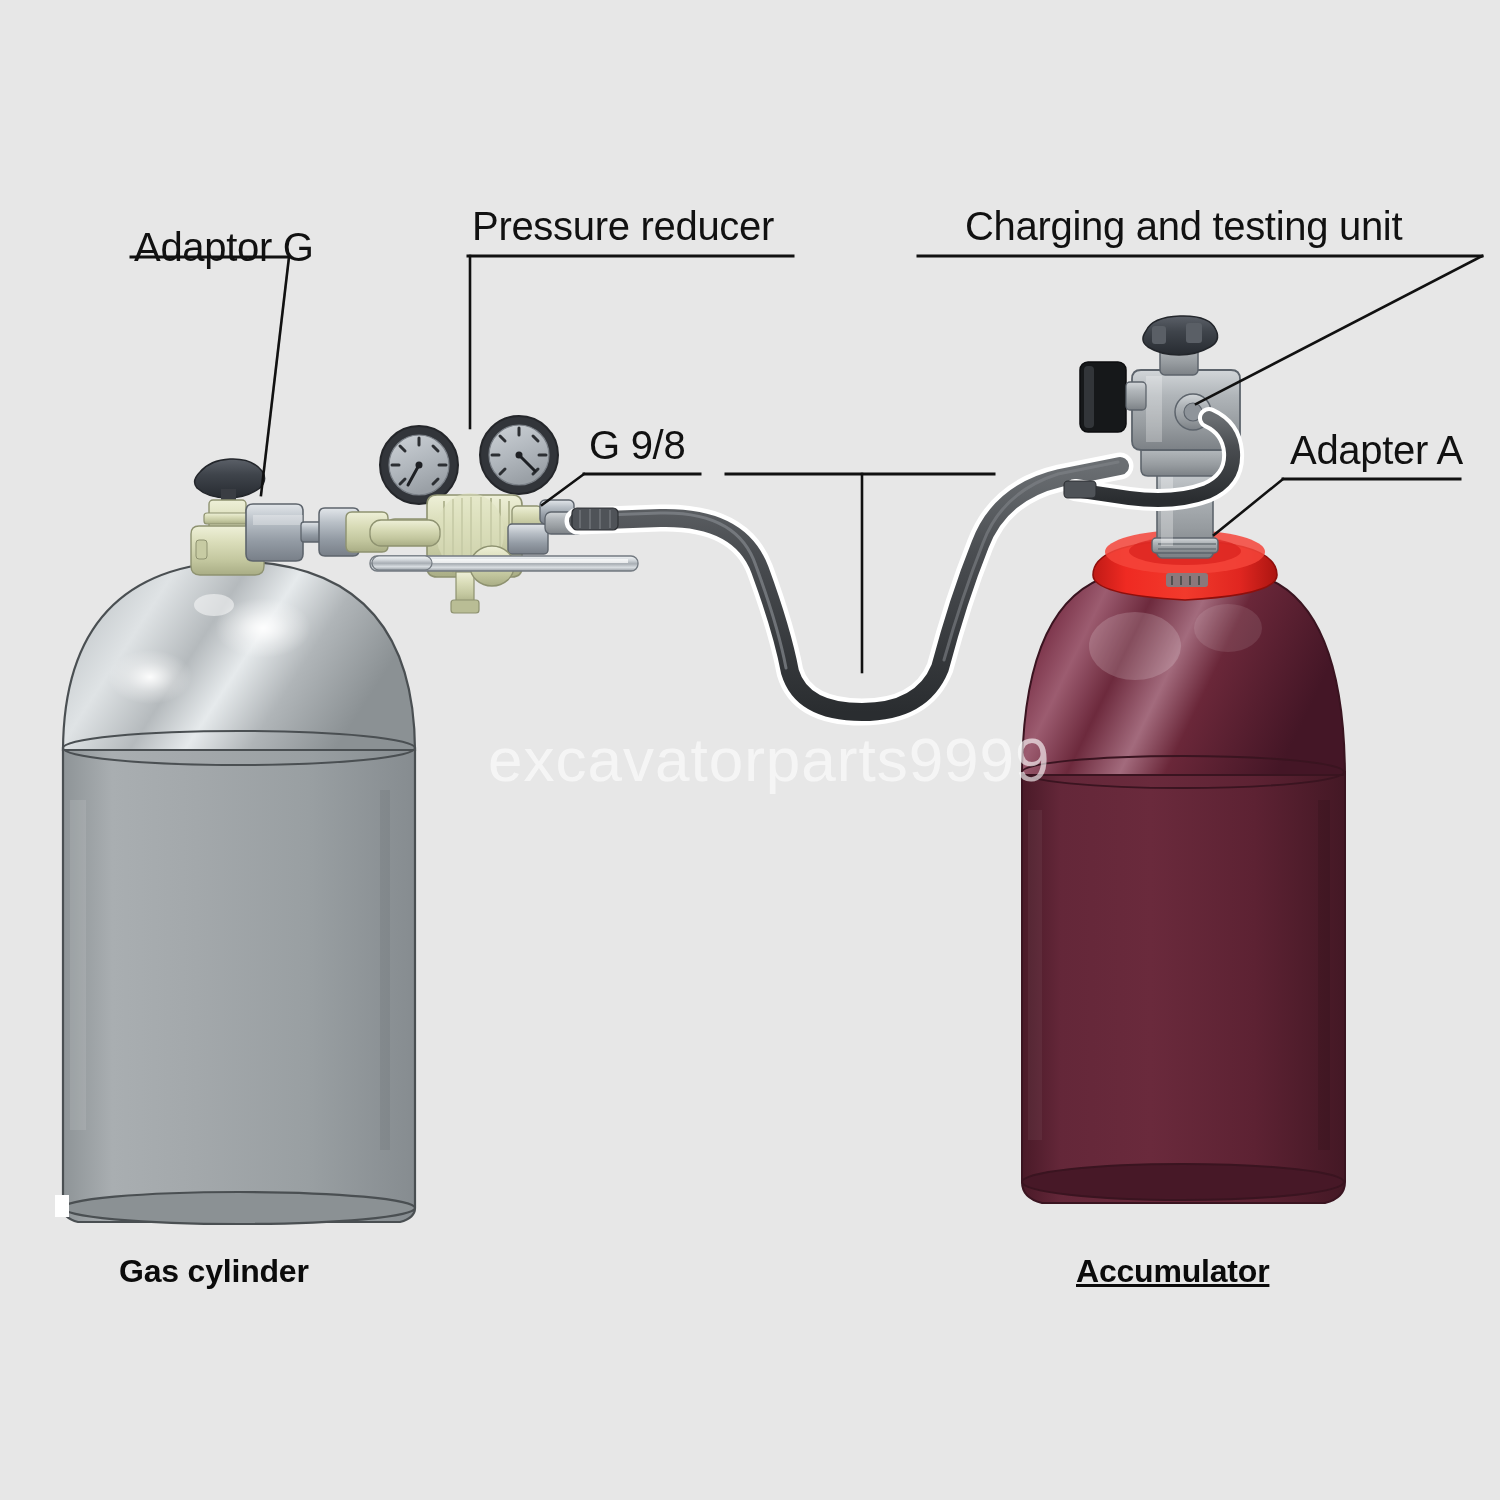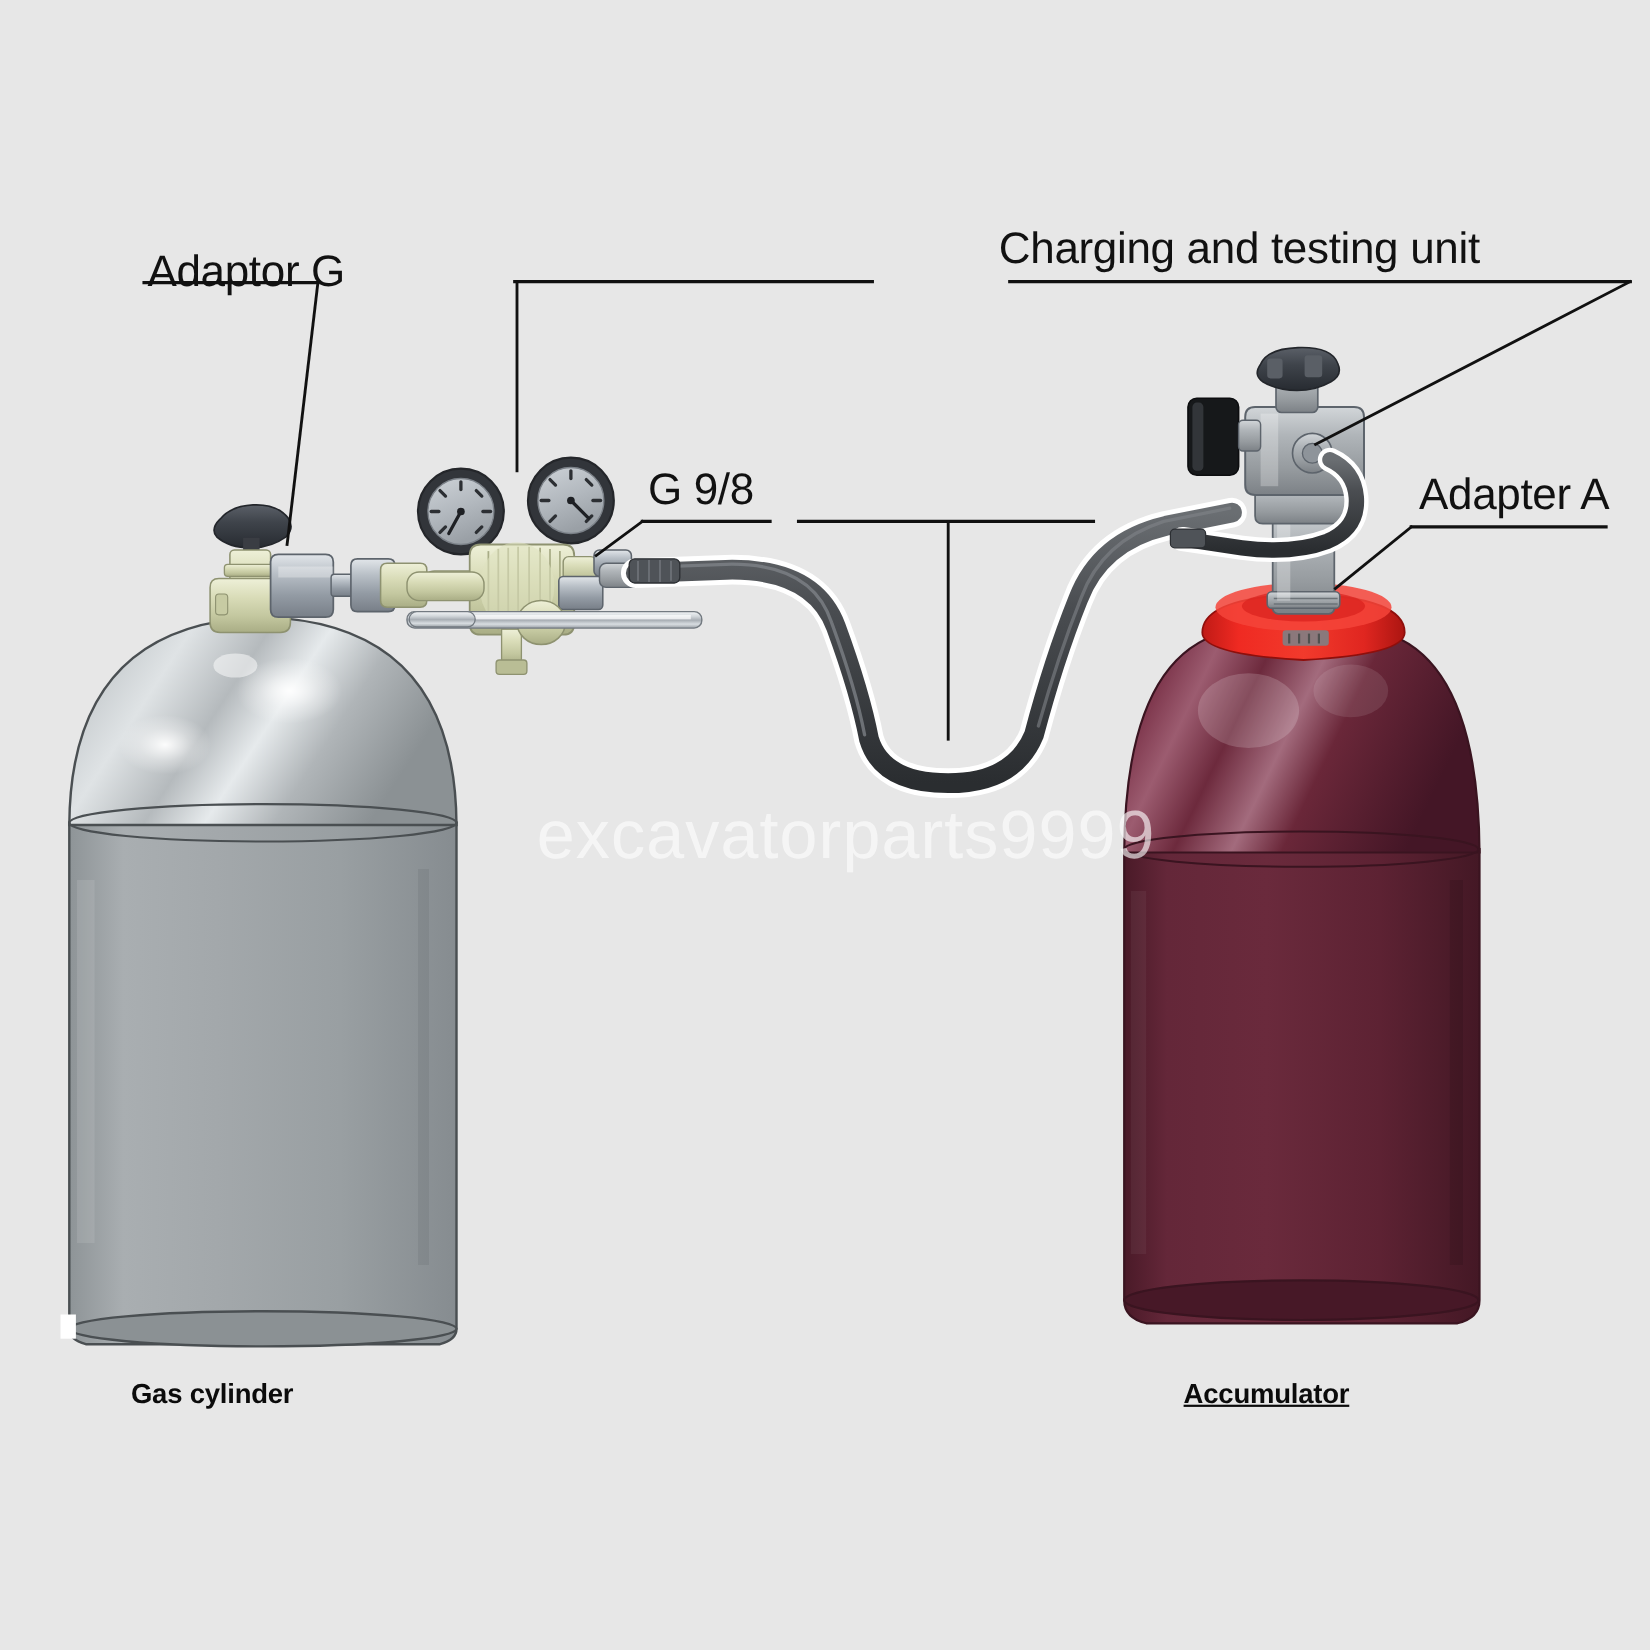--- a/index.html
+++ b/index.html
@@ -32,21 +32,21 @@
     font-family: "Liberation Sans", sans-serif;
     font-size: 40px;
     line-height: 1.05;
     white-space: nowrap;
     letter-spacing: -0.3px;
   }
   .cap-label {
     position: absolute;
     color: #0b0b0b;
     font-family: "Liberation Sans", sans-serif;
-    font-size: 25px;
+    font-size: 32px;
     font-weight: bold;
     white-space: nowrap;
     letter-spacing: -0.2px;
     text-align: center;
   }
   .watermark {
     position: absolute;
     color: #ffffff;
     opacity: 0.62;
     font-family: "Liberation Sans", sans-serif;
@@ -335,20 +335,21 @@
         <line x1="726" y1="474" x2="994" y2="474"></line>
         <line x1="862" y1="474" x2="862" y2="672" stroke-width="2.6"></line>
         <line x1="1283" y1="479" x2="1460" y2="479"></line>
         <line x1="1283" y1="479" x2="1214" y2="535" stroke-width="2.6"></line>
       </g>
   </svg>
 
   <div class="watermark" style="left:465px; top:724px;">excavatorparts9999</div>
 
   <div class="callout" style="left:134px; top:205px;margin-top:21px;">Adaptor G</div>
-  <div class="callout" style="left:908px; top:205px;text-align:right;">Charging and testing unit</div>
+  <div class="callout" style="left:472px; top:205px;">Pressure reducer</div>
+  <div class="callout" style="left:965px; top:205px;text-align:right;">Charging and testing unit</div>
   <div class="callout" style="left:589px; top:424px;">G 9/8</div>
   <div class="callout" style="left:1290px; top:429px;">Adapter A</div>
 
   <div class="cap-label" style="left:119px; top:1253px;">Gas cylinder</div>
   <div class="cap-label" style="left:1076px; top:1253px;text-decoration:underline;">Accumulator</div>
 
 </div>
 
 </body></html>

